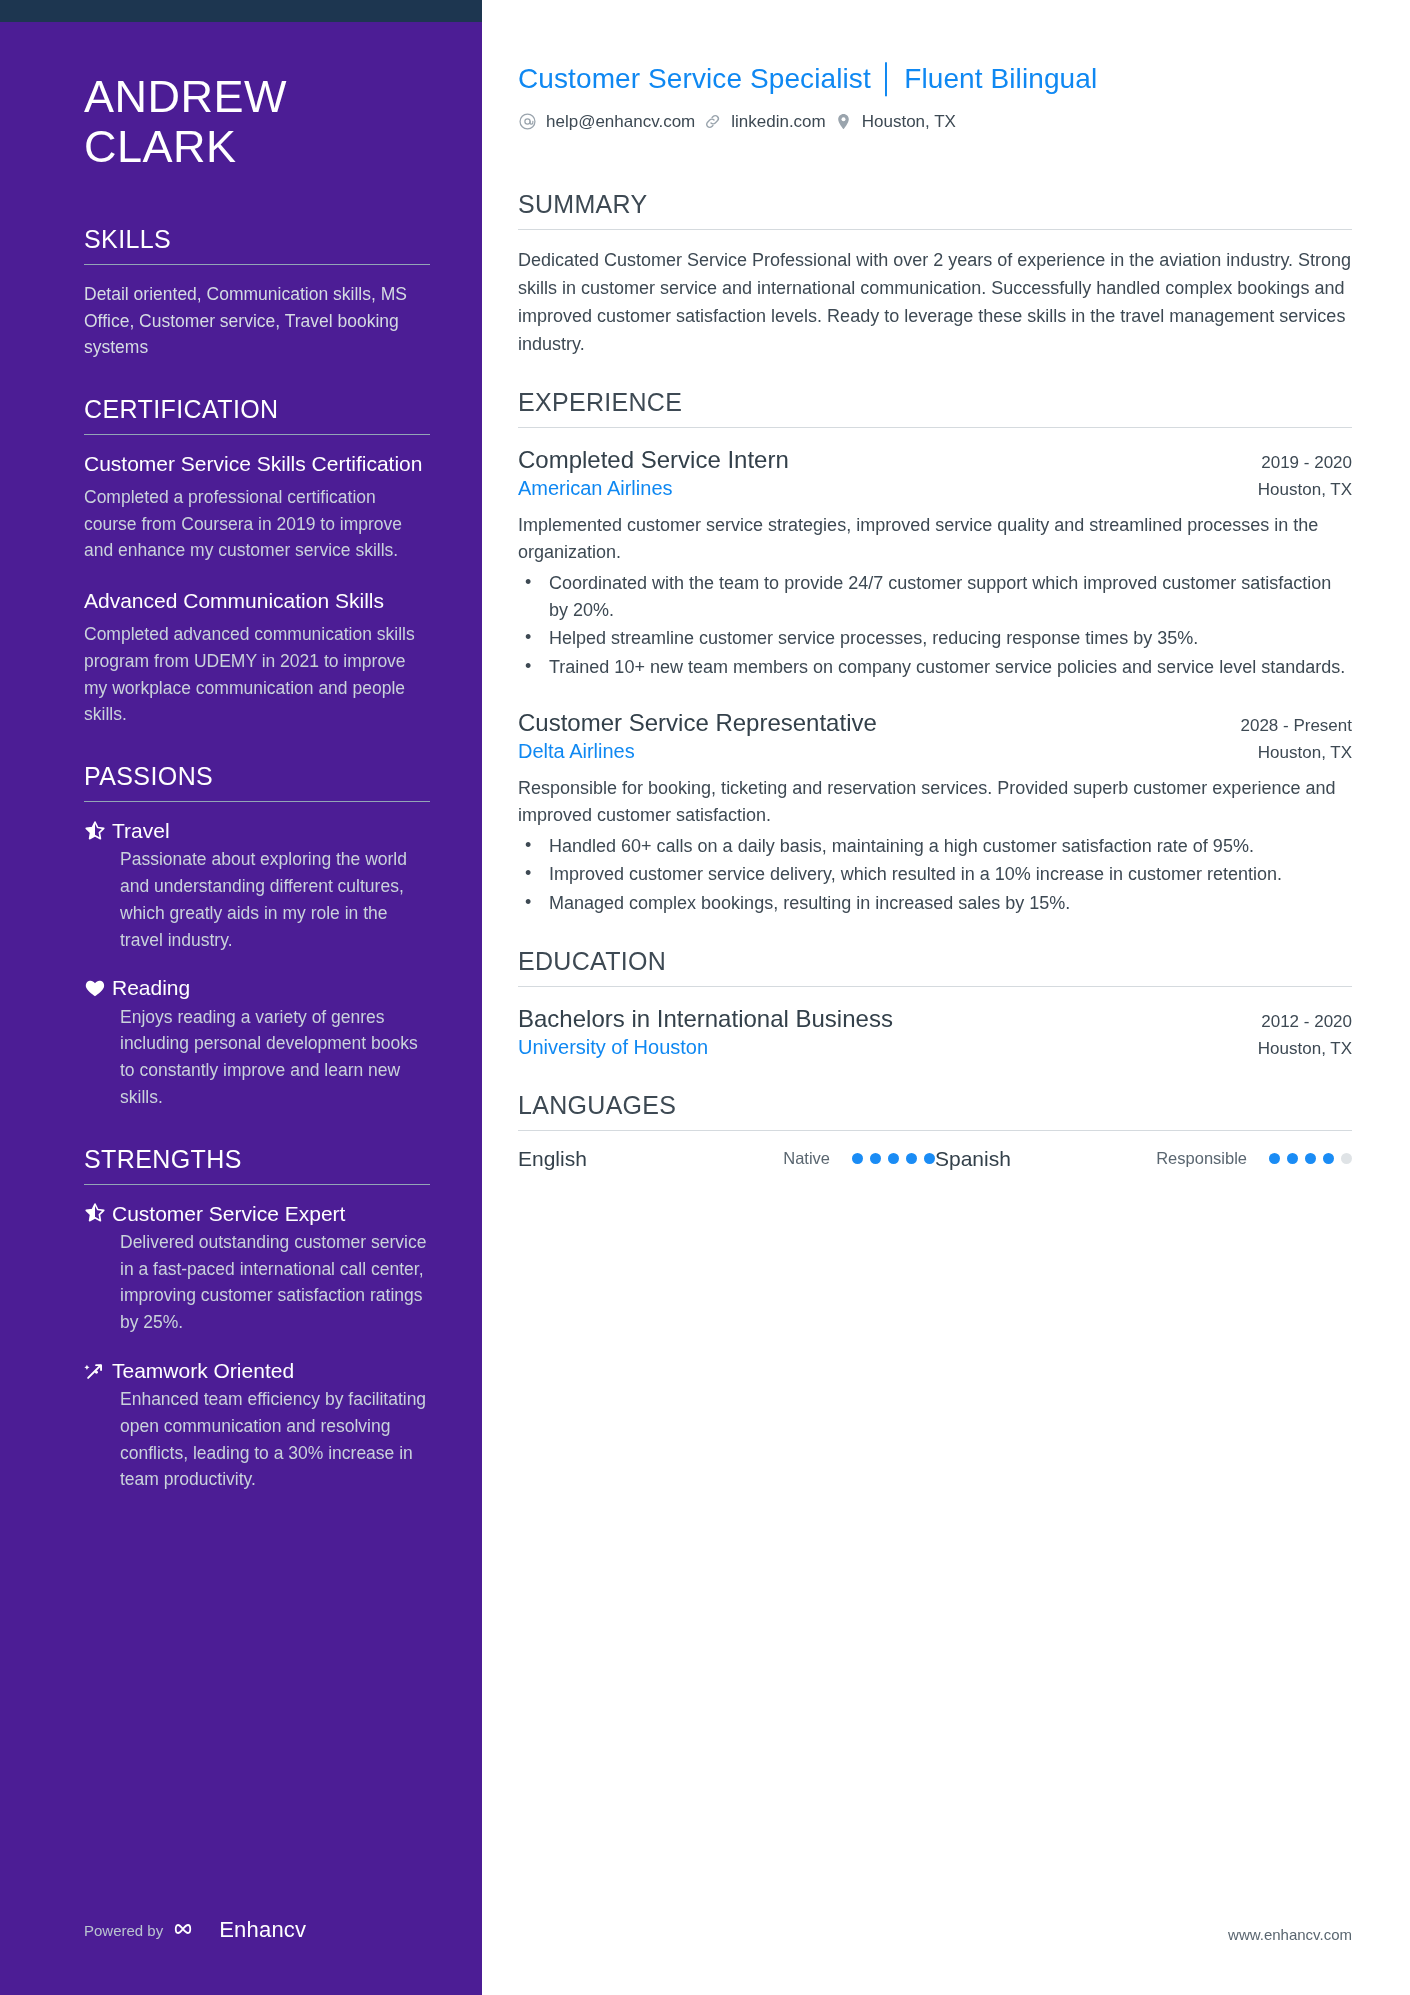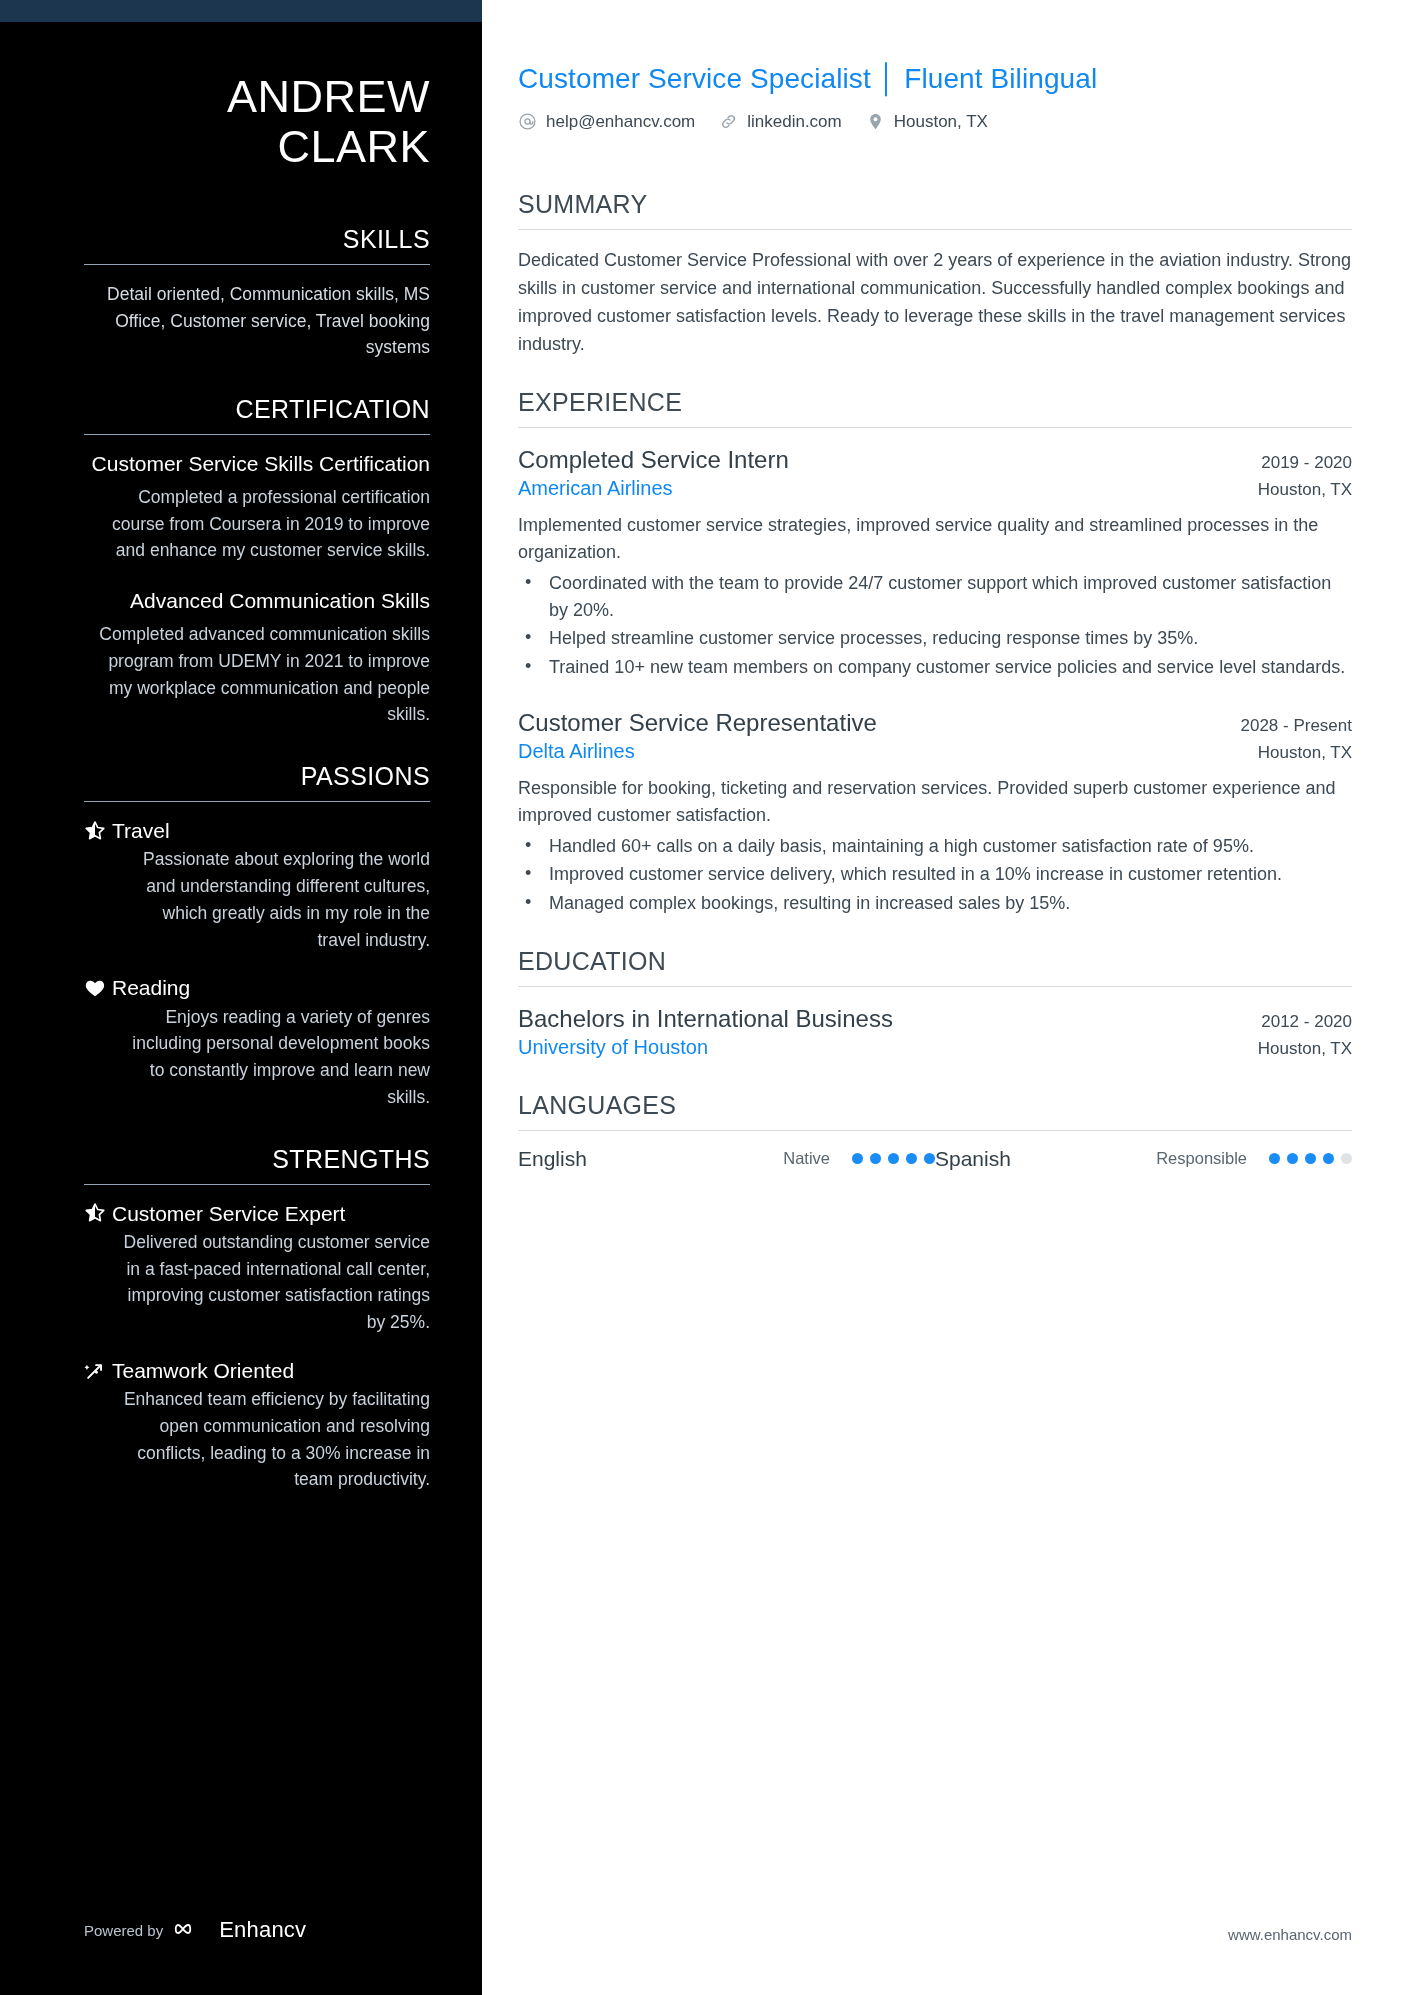--- a/index.html
+++ b/index.html
@@ -17,25 +17,24 @@
     width: 1410px;
     height: 1995px;
     display: flex;
     background: #ffffff;
   }
 
   
   .sidebar {
     width: 482px;
     min-width: 482px;
-    background: #000000;
+    background: #4c1d95;
     color: #ffffff;
     padding: 60px 52px 0 84px;
     position: relative;
-    text-align: right;
   }
   .sidebar-topbar {
     position: absolute;
     top: 0; left: 0; right: 0;
     height: 22px;
     background: #1d3650;
   }
 
   .cand-name {
     font-size: 45px;
@@ -146,21 +145,21 @@
     line-height: 1.2;
     color: #0f88f2;
     font-weight: 400;
     margin-bottom: 16px;
     letter-spacing: 0.1px;
   }
 
   .contact-row {
     display: flex;
     align-items: center;
-    gap: 24px;
+    gap: 8px;
     margin-bottom: 58px;
   }
   .contact-item {
     display: flex;
     align-items: center;
     gap: 9px;
     font-size: 17px;
     color: #3d4953;
   }
   .contact-item .ci-icon {

